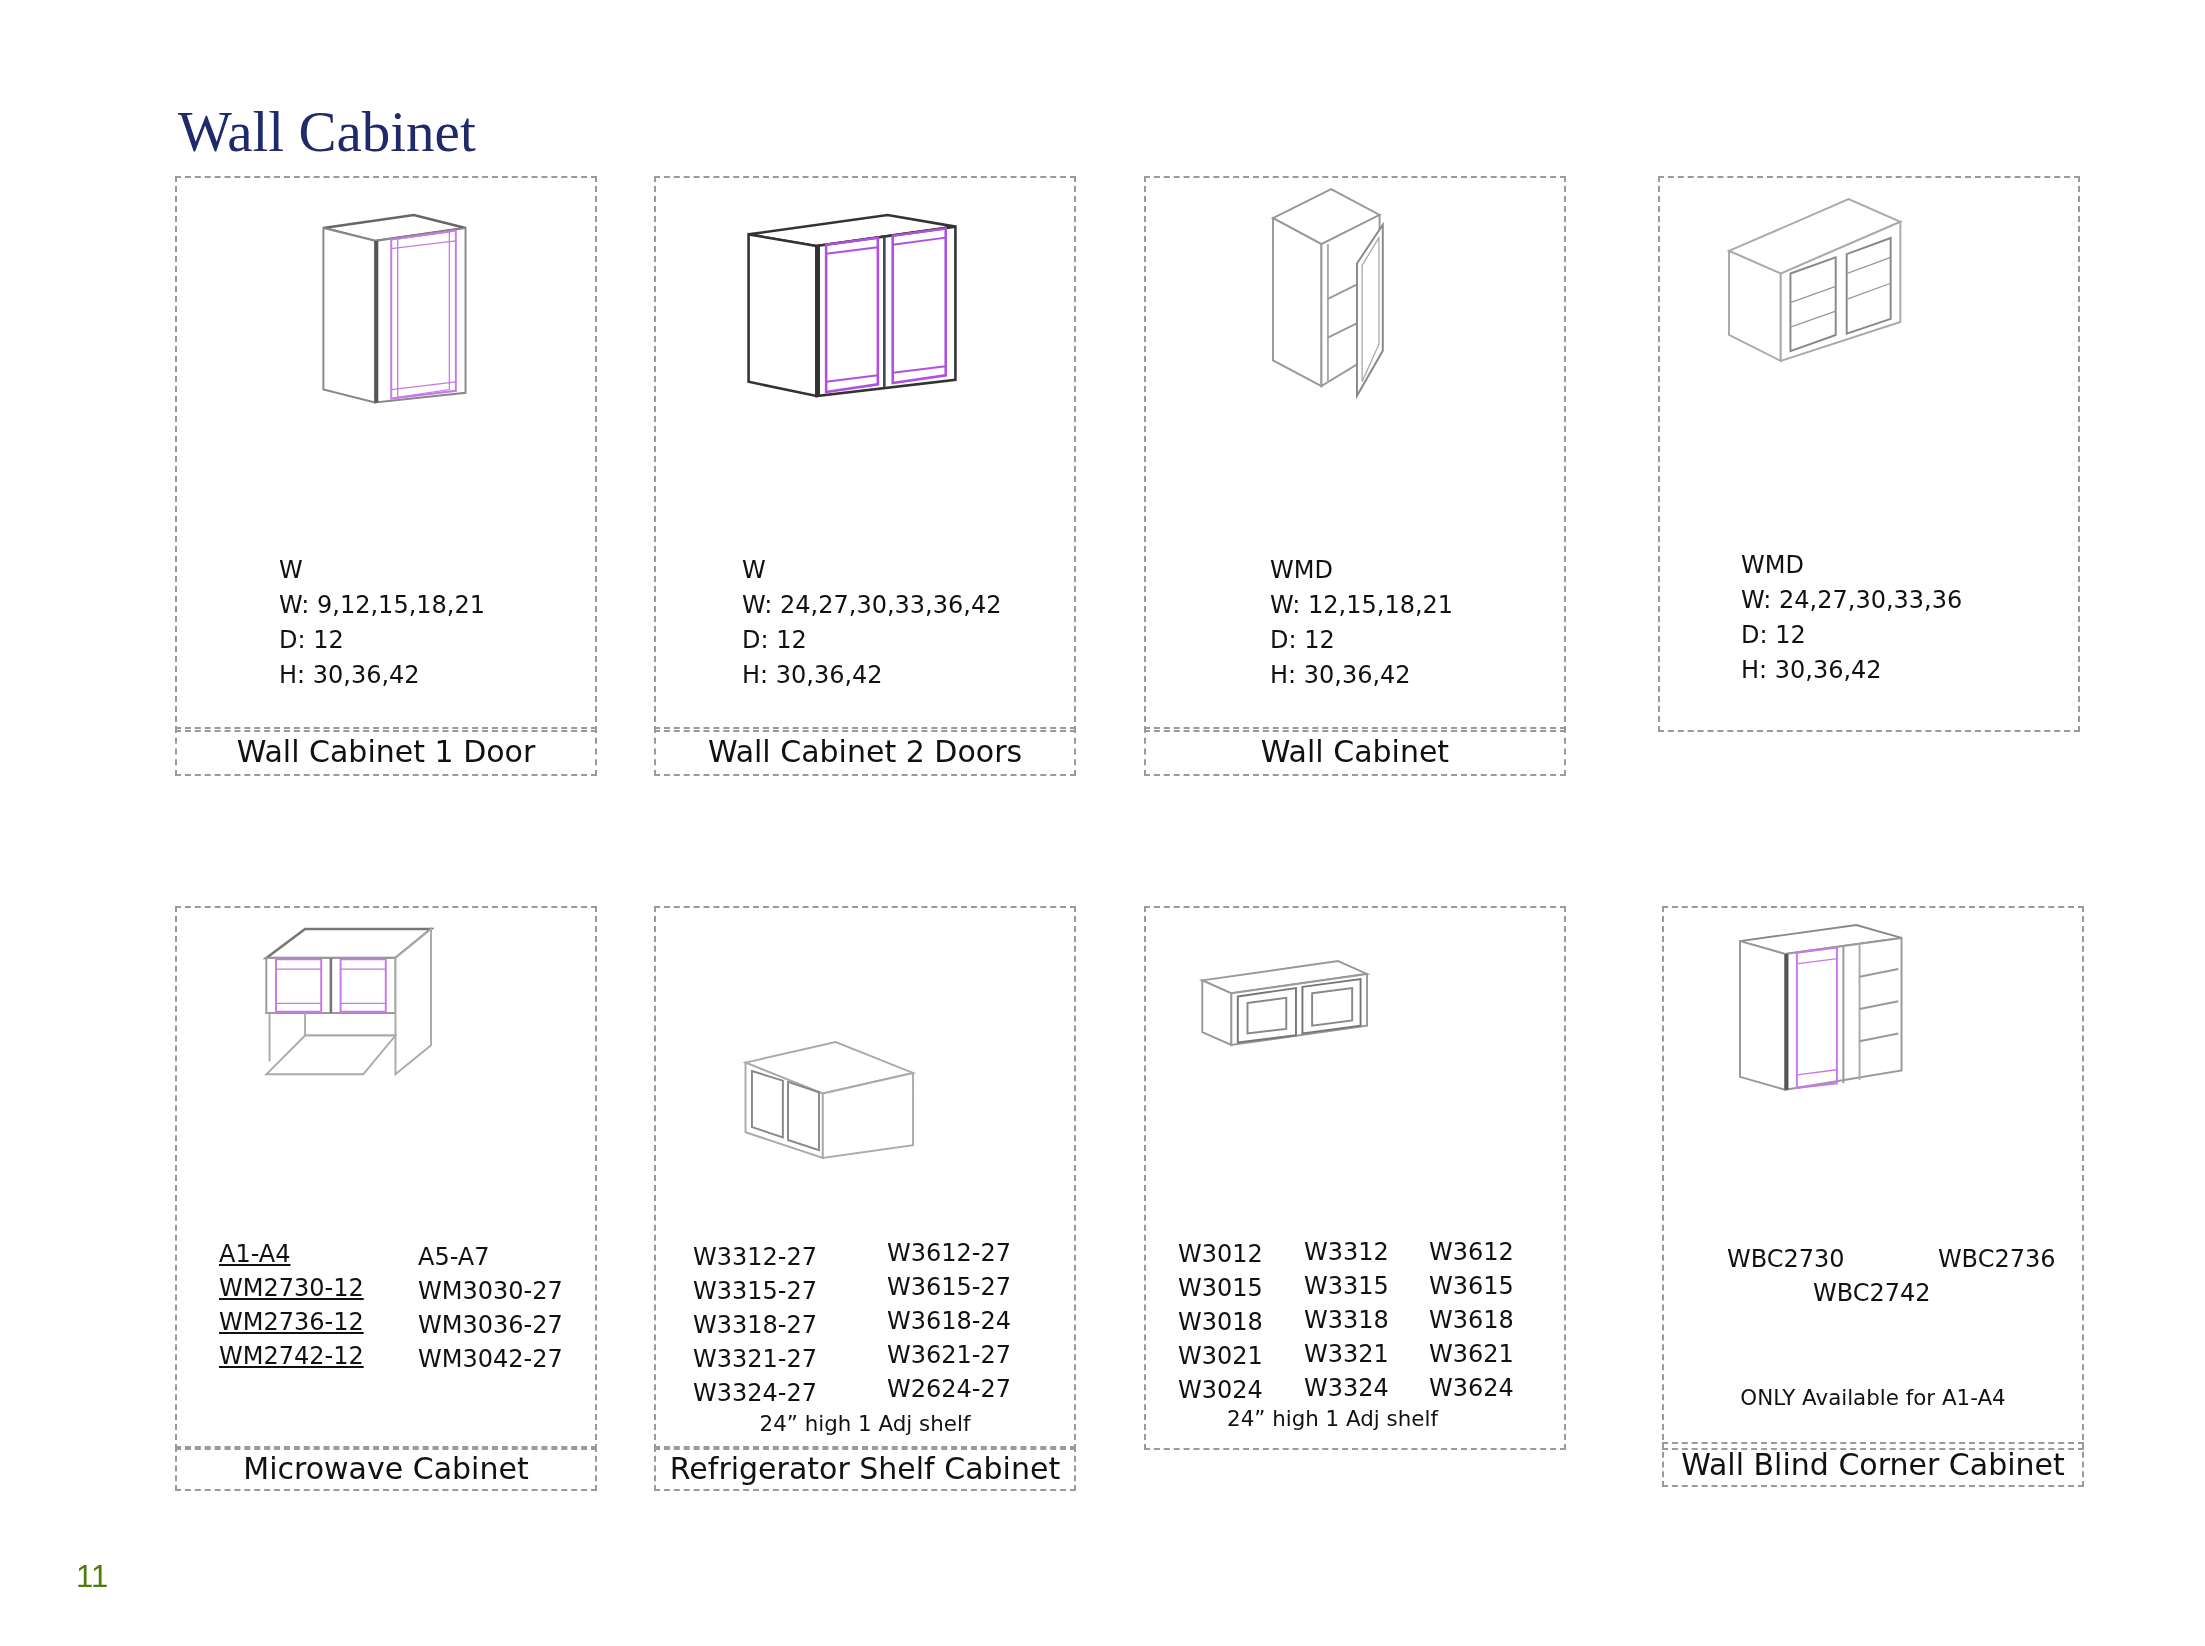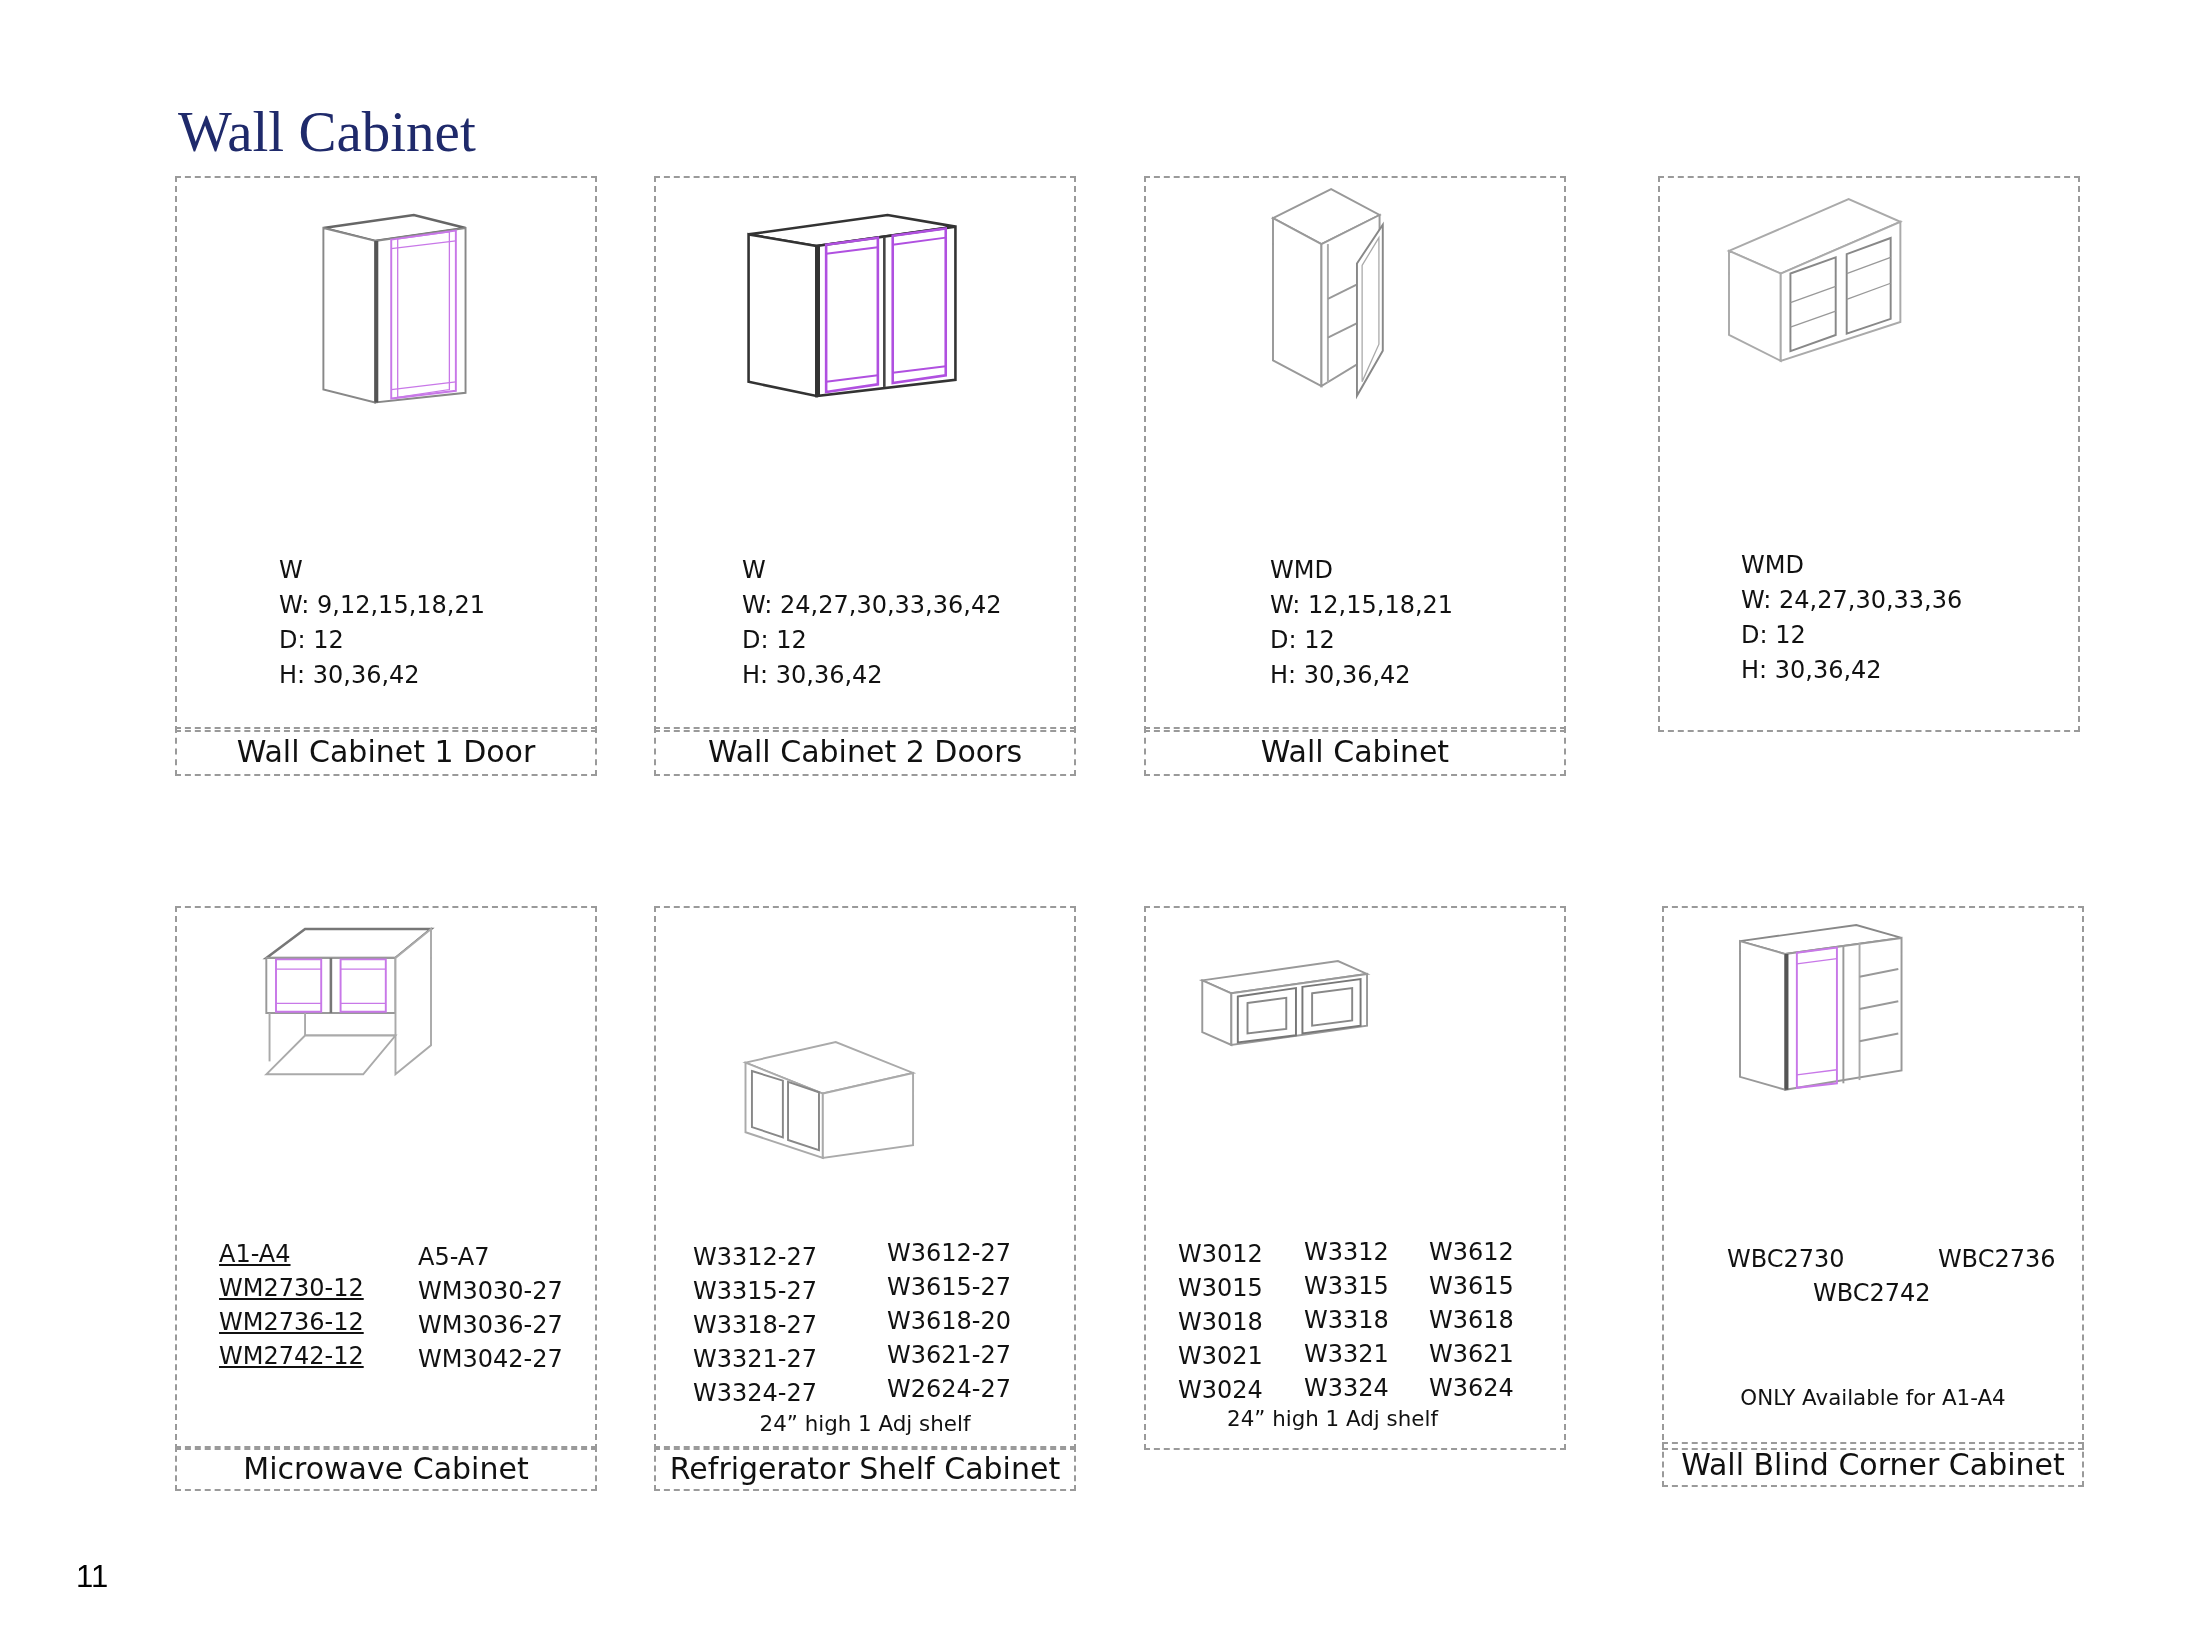--- a/index.html
+++ b/index.html
@@ -7,21 +7,21 @@
   .page-title { position:absolute; left:178px; top:61px; font-family:"Liberation Serif","DejaVu Serif",serif; font-size:57px; color:#1f2a6b; font-weight:normal; letter-spacing:0px; }
   .panel { position:absolute; }
   .panel-box { position:absolute; left:0; top:0; right:0; border:2.6px dashed #9a9a9a; box-sizing:border-box; }
   .label-box { position:absolute; left:0; right:0; border:2.6px dashed #9a9a9a; box-sizing:border-box; text-align:center; font-size:30px; color:#111; white-space:nowrap; display:flex; align-items:center; justify-content:center; }
   .drawing { position:absolute; }
   .spec { position:absolute; font-size:24px; line-height:35px; color:#111; white-space:nowrap; }
   .spec div { height:35px; }
   .codes { position:absolute; font-size:24px; line-height:34px; color:#111; white-space:nowrap; }
   .codes div { height:34px; }
   .note { position:absolute; font-size:21.4px; color:#111; white-space:nowrap; text-align:center; }
-  .page-num { position:absolute; left:76px; top:1559px; font-family:"Liberation Sans",sans-serif; font-size:31px; color:#000000; }
+  .page-num { position:absolute; left:76px; top:1559px; font-family:"Liberation Sans",sans-serif; font-size:31px; color:#4d7c0f; }
   svg { overflow:visible; }
 </style>
 </head>
 <body>
 
 <h1 class="page-title">Wall Cabinet</h1>
 
 <div class="panel" style="left:175px; top:176px; width:422px; height:600px;">
   <div class="panel-box" style="height:556px;"></div>
   <svg class="drawing" style="left:129px; top:39px;" width="168" height="194" viewBox="0 0 260 300">
@@ -154,21 +154,21 @@
   <div class="codes" style="left:39px; top:334px;">
     <div>W3312-27</div>
     <div>W3315-27</div>
     <div>W3318-27</div>
     <div>W3321-27</div>
     <div>W3324-27</div>
   </div>
   <div class="codes" style="left:233px; top:330px;">
     <div>W3612-27</div>
     <div>W3615-27</div>
-    <div>W3618-20</div>
+    <div>W3618-24</div>
     <div>W3621-27</div>
     <div>W2624-27</div>
   </div>
   <div class="note" style="left:0; right:0; top:505px;">24” high 1 Adj shelf</div>
   <div class="label-box" style="top:540px; height:45px;">Refrigerator Shelf Cabinet</div>
 </div>
 
 <div class="panel" style="left:1144px; top:906px; width:422px; height:586px;">
   <div class="panel-box" style="height:544px;"></div>
   <svg class="drawing" style="left:58px; top:55px;" width="175" height="84" viewBox="0 0 270 130">

